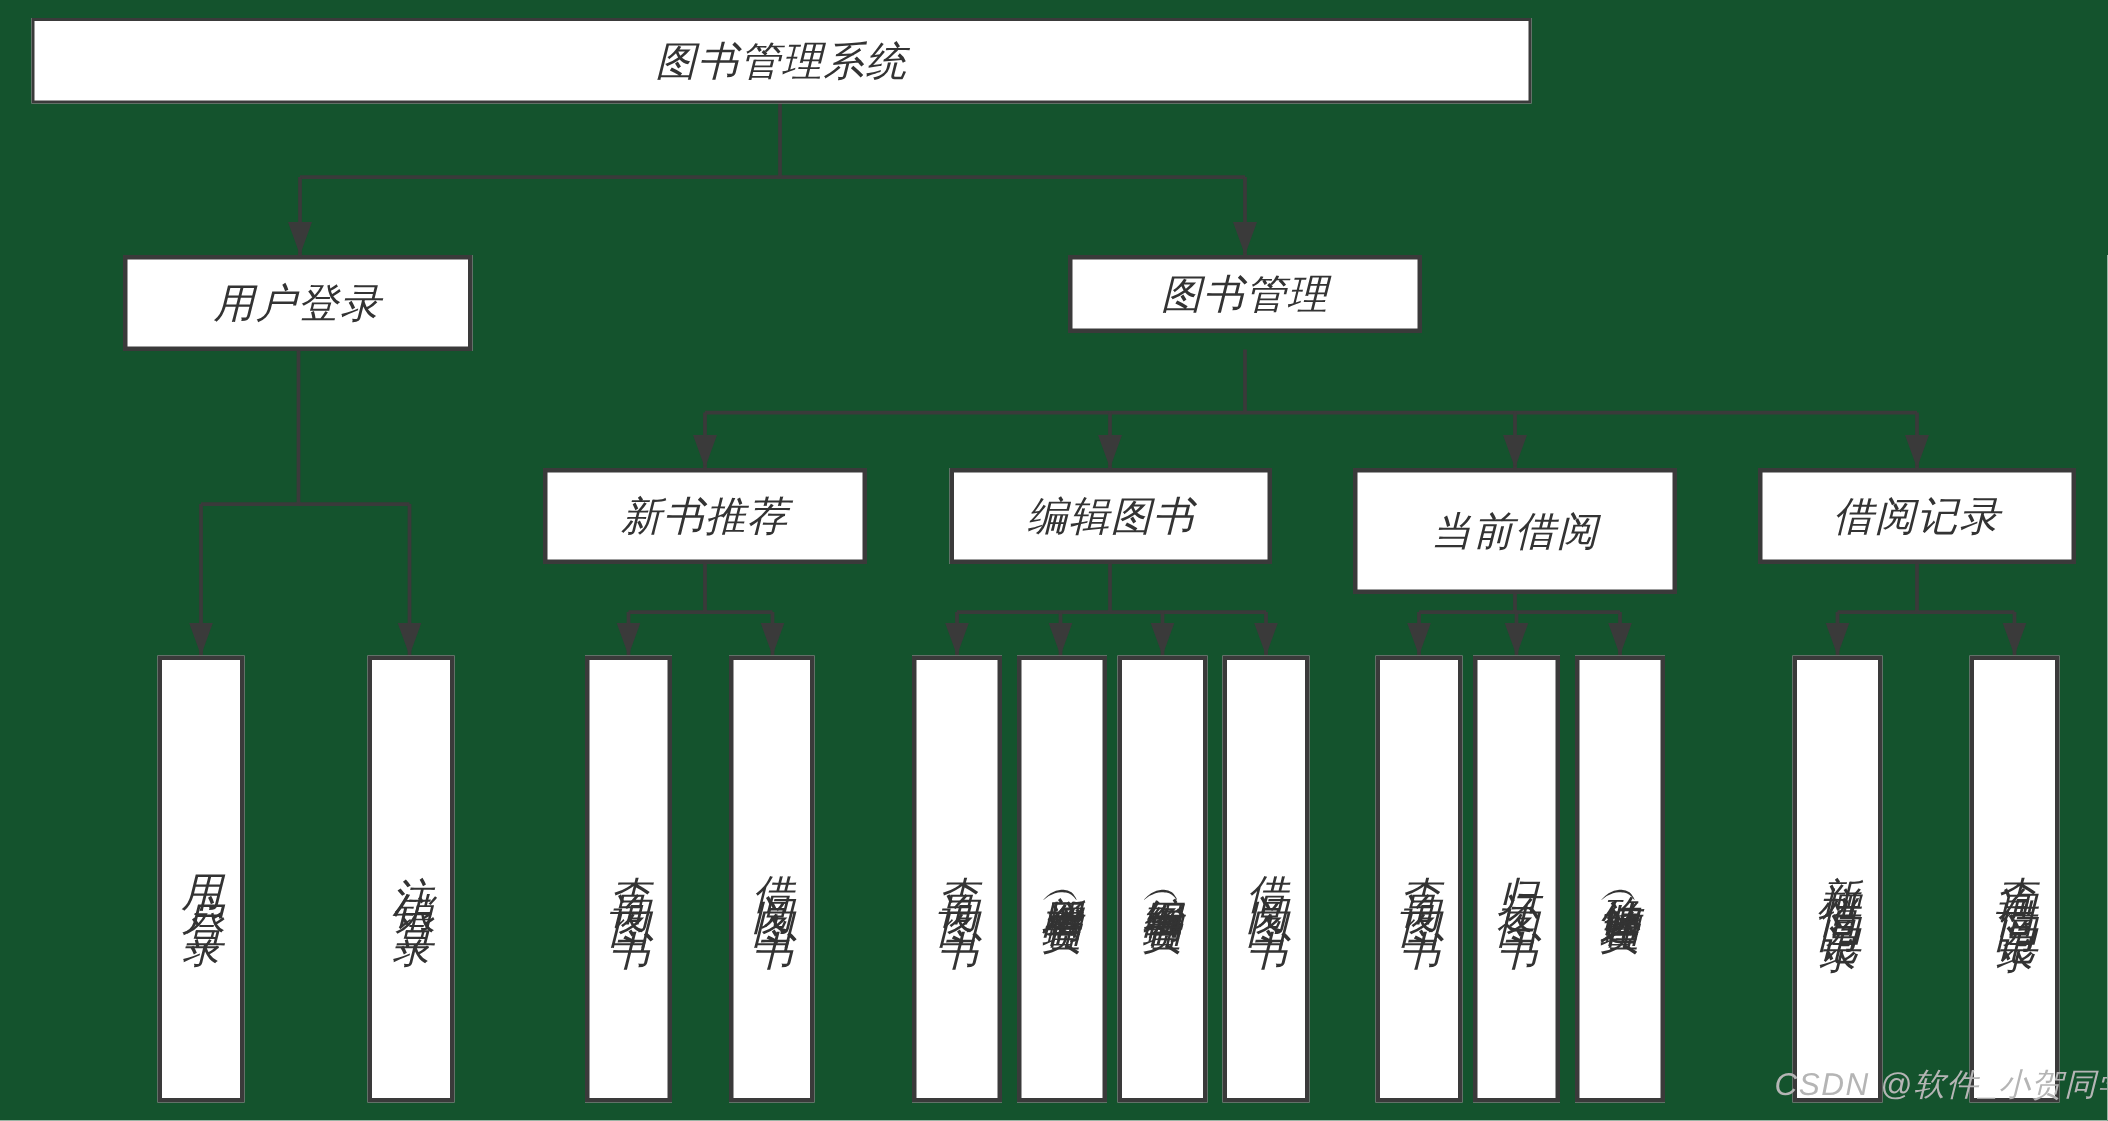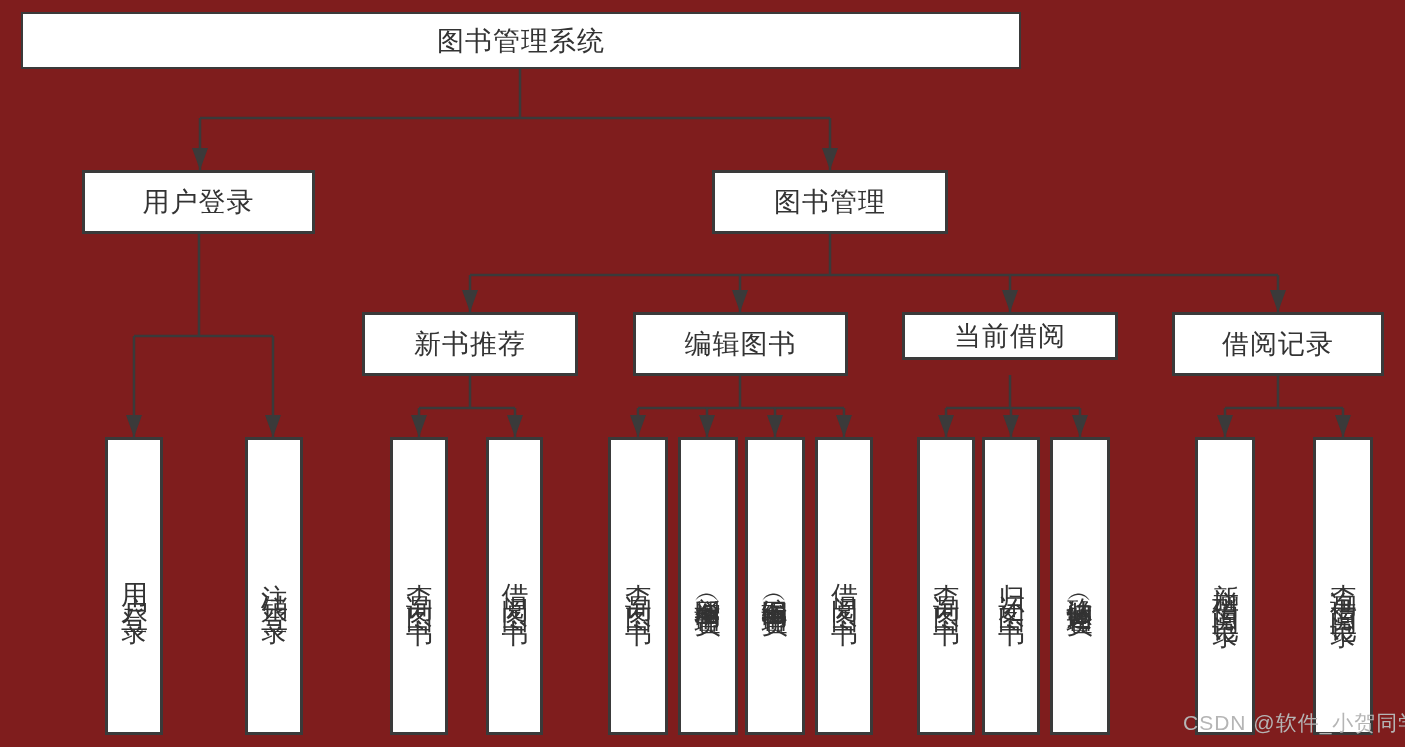--- a/index.html
+++ b/index.html
@@ -1,22 +1,23 @@
 <!DOCTYPE html>
 <html><head>
 <meta charset="utf-8">
 <style>
   html,body{margin:0;padding:0;background:#ffffff;}
   .canvas{
     position:relative;
     width:1405px;height:747px;
-    background:#7f1d1d;
+    background:#14532d;
     font-family:"Liberation Sans","DejaVu Sans",sans-serif;
     color:#333333;
     overflow:hidden;
+    font-style:italic;
   }
   .lines{position:absolute;left:0;top:0;z-index:0;}
   .box{
     position:absolute;
     box-sizing:border-box;
     background:#ffffff;
     border:3px solid #3a3a3a;
     display:flex;align-items:center;justify-content:center;
     font-size:27px;
     z-index:1;
@@ -27,24 +28,24 @@
   .vtext{
     writing-mode:vertical-rl;
     line-height:1;
     letter-spacing:12px;
   }
   .vtext.sp-mid{letter-spacing:8px;}
   .vtext.sp-tight{letter-spacing:2px;font-size:26px;}
   
   #b-root{left:21px;top:12px;width:1000px;height:57px;border-width:2px;}
   #b-user-login{left:82px;top:170px;width:233px;height:64px;}
-  #b-book-mgmt{left:712px;top:170px;width:236px;height:64px;}
+  #b-book-mgmt{left:712px;top:170px;width:236px;height:52px;}
   #b-nbr{left:362px;top:312px;width:216px;height:64px;}
   #b-bb{left:633px;top:312px;width:215px;height:64px;}
-  #b-cb{left:902px;top:312px;width:216px;height:48px;}
+  #b-cb{left:902px;top:312px;width:216px;height:84px;}
   #b-br{left:1172px;top:312px;width:212px;height:64px;}
   #l-ul{left:105px;width:58px;}
   #l-lo{left:245px;width:58px;}
   #l-nbr1{left:390px;width:58px;}
   #l-nbr2{left:486px;width:57px;}
   #l-bb1{left:608px;width:60px;}
   #l-bb2{left:678px;width:60px;}
   #l-bb3{left:745px;width:60px;}
   #l-bb4{left:815px;width:58px;}
   #l-cb1{left:917px;width:58px;}

